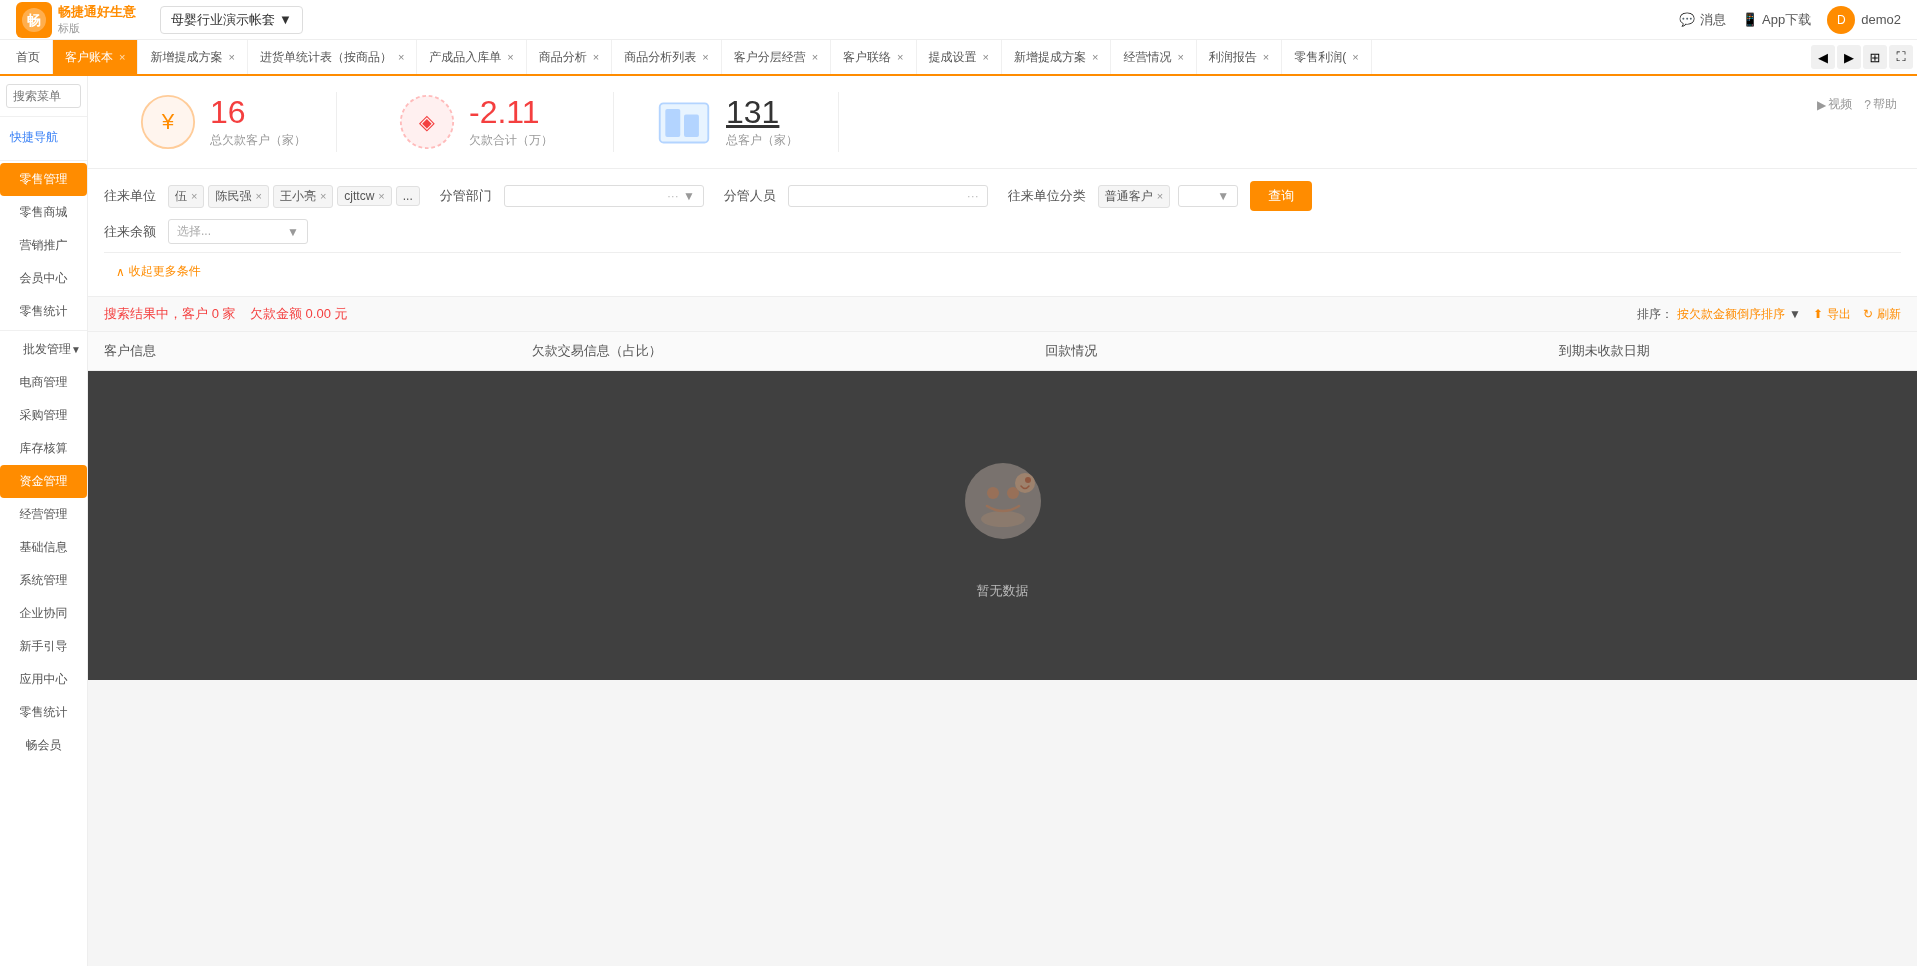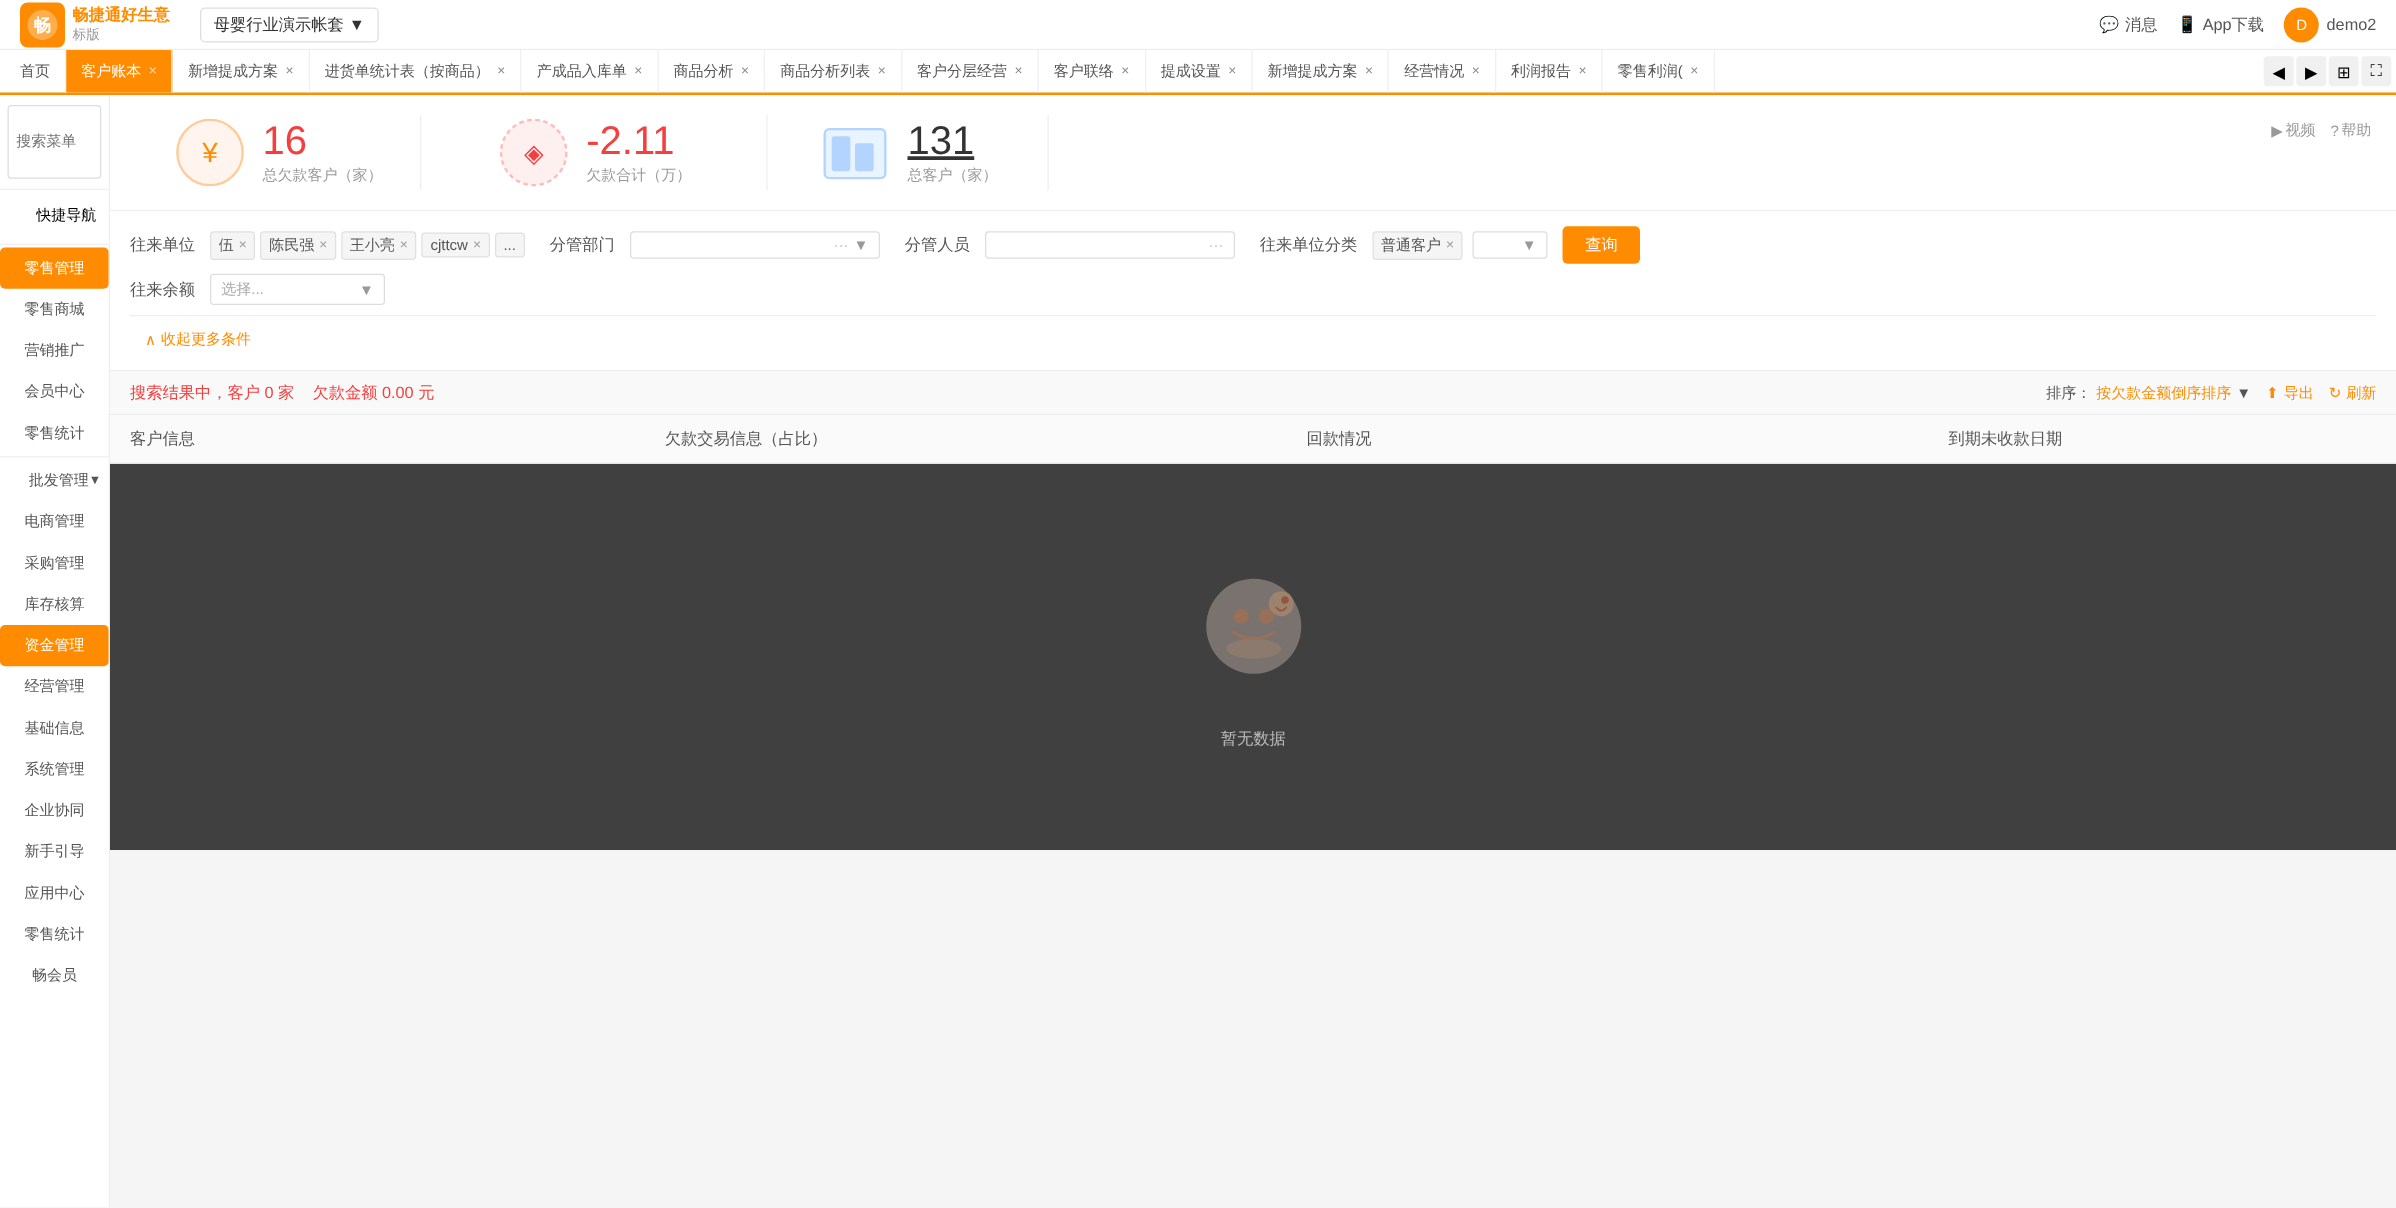--- a/index.html
+++ b/index.html
@@ -25,21 +25,21 @@
     .nav-tab .close-x { margin-left: 6px; font-size: 11px; opacity: 0.7; }
     .nav-tab-overflow { display: flex; align-items: center; gap: 2px; margin-left: auto; }
     .nav-tab-btn { width: 24px; height: 24px; background: #f0f0f0; border: none; cursor: pointer; border-radius: 3px; display: flex; align-items: center; justify-content: center; font-size: 13px; }
 
     
     .layout { display: flex; height: calc(966px - 76px); }
 
     
     .sidebar { width: 88px; background: #fff; border-right: 1px solid #eee; display: flex; flex-direction: column; overflow-y: auto; flex-shrink: 0; }
     .sidebar-search { padding: 8px 6px; border-bottom: 1px solid #f0f0f0; }
-    .sidebar-search input { width: 100%; padding: 21px 6px; border: 1px solid #ddd; border-radius: 3px; font-size: 12px; color: #999; font-family: Liberation Serif, serif; }
+    .sidebar-search input { width: 100%; padding: 4px 6px; border: 1px solid #ddd; border-radius: 3px; font-size: 12px; color: #999; }
     .sidebar-item { padding: 8px 4px; text-align: center; font-size: 12px; color: #555; cursor: pointer; border-radius: 4px; }
     .sidebar-item.active { background: #ff8c00; color: #fff; }
     .sidebar-divider { height: 1px; background: #f0f0f0; margin: 2px 0; }
 
     
     .main-content { flex: 1; overflow-y: auto; background: #f5f5f5; }
 
     
     .stats-header { background: #fff; display: flex; align-items: center; padding: 16px 20px; border-bottom: 1px solid #eee; gap: 0; }
     .stat-block { display: flex; align-items: center; gap: 12px; padding: 0 30px; border-right: 1px solid #eee; }
@@ -190,21 +190,21 @@
   </div>
 </div>
 
 <div class="layout">
 
   <div class="sidebar">
     <div class="sidebar-search">
       <input type="text" placeholder="搜索菜单" style="">
     </div>
     <div style="padding:6px 4px;">
-      <div class="sidebar-item" style="color:#000000;font-weight:500;text-align:right;padding:6px 6px;">快捷导航</div>
+      <div class="sidebar-item" style="color:#3b82f6;font-weight:500;text-align:left;padding:6px 6px;">快捷导航</div>
     </div>
     <div class="sidebar-divider"></div>
     <div class="sidebar-item active">零售管理</div>
     <div class="sidebar-item">零售商城</div>
     <div class="sidebar-item">营销推广</div>
     <div class="sidebar-item">会员中心</div>
     <div class="sidebar-item">零售统计</div>
     <div class="sidebar-divider"></div>
     <div class="sidebar-item" style="display:flex;align-items:center;justify-content:flex-end;padding:8px 6px;">
       <span>批发管理</span>

